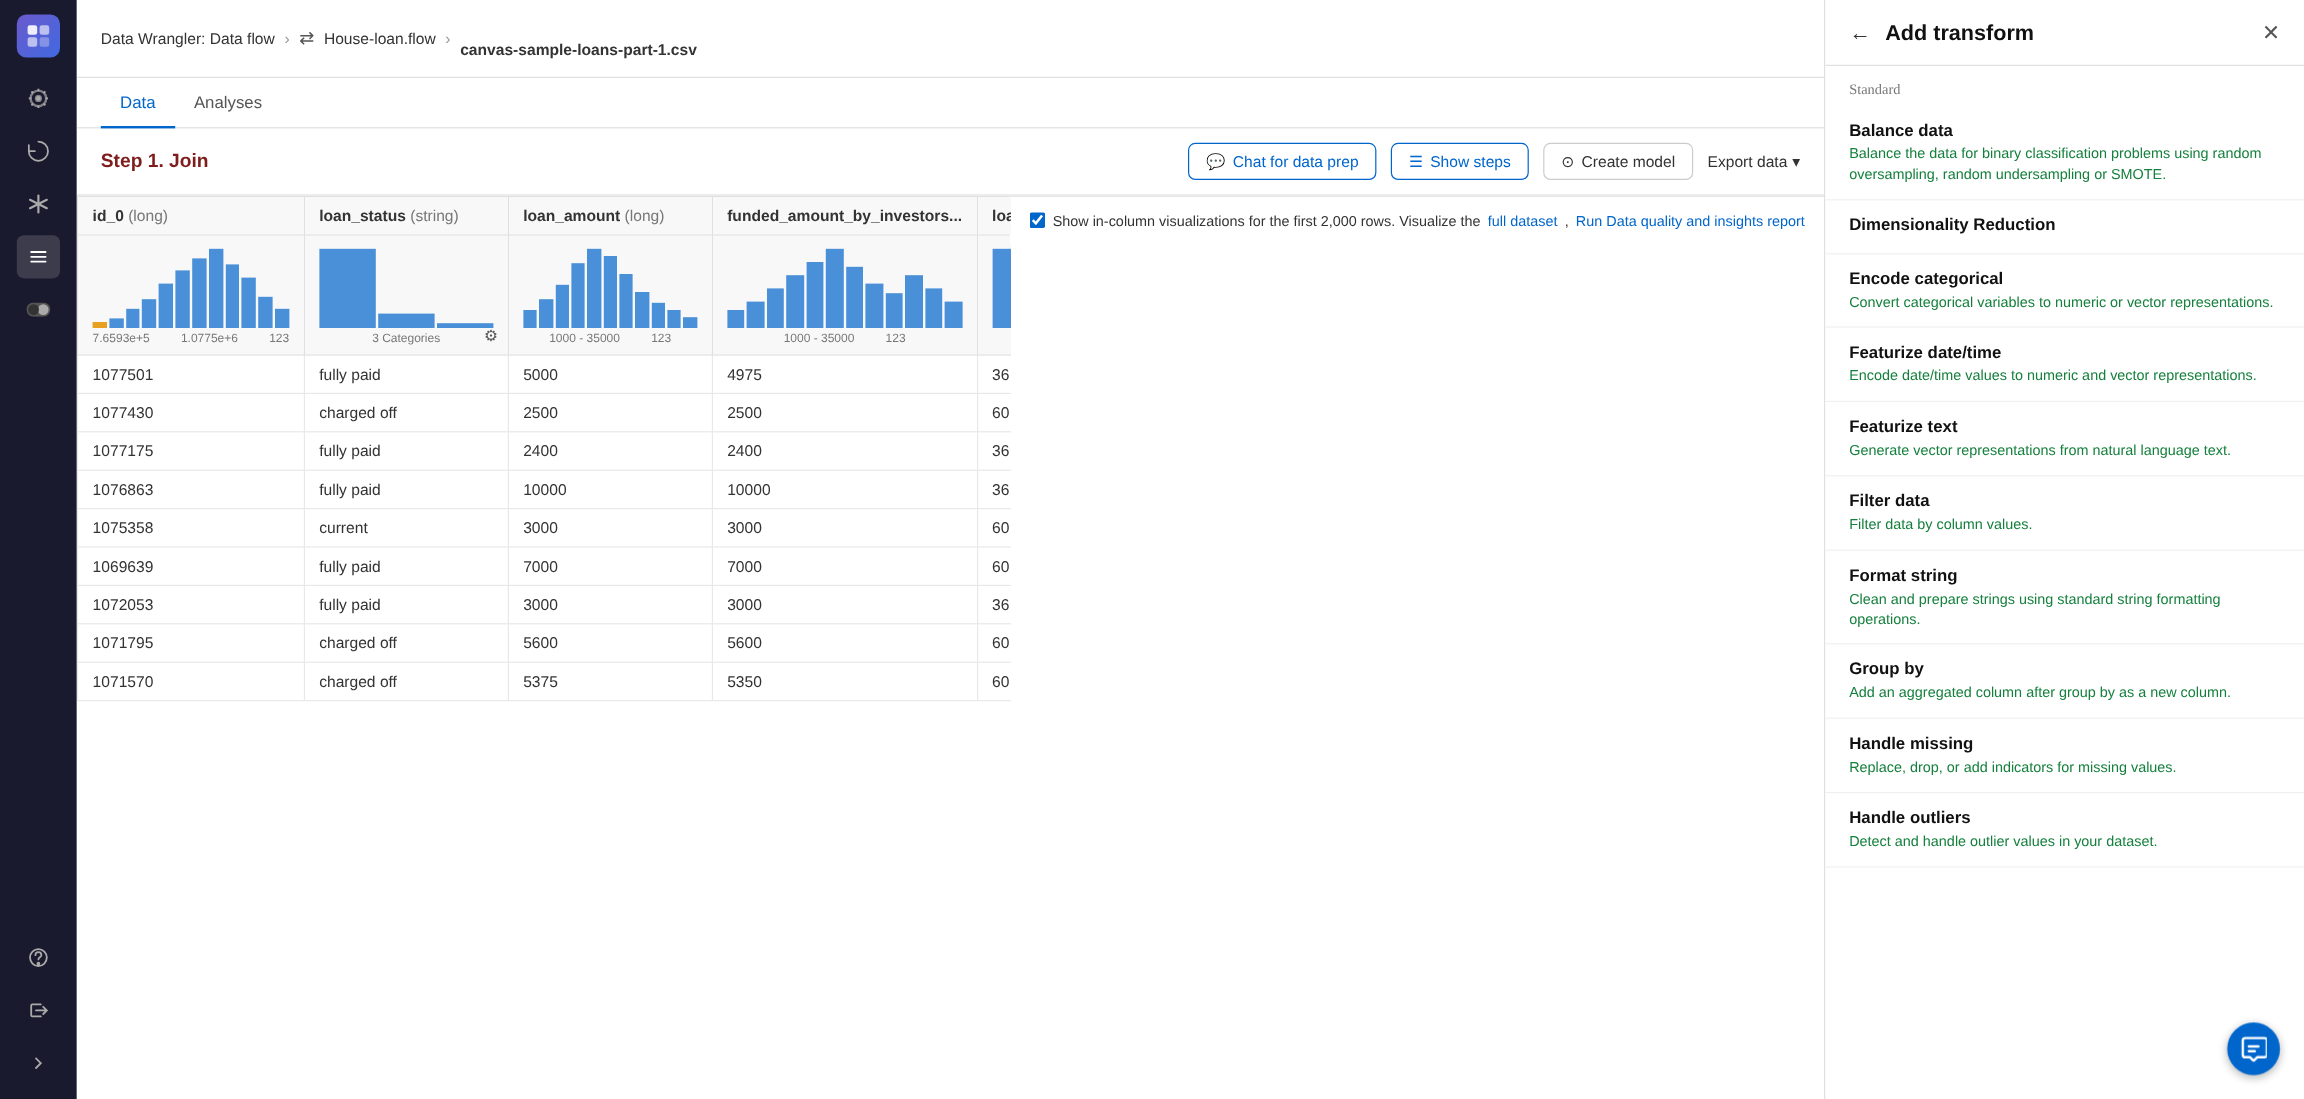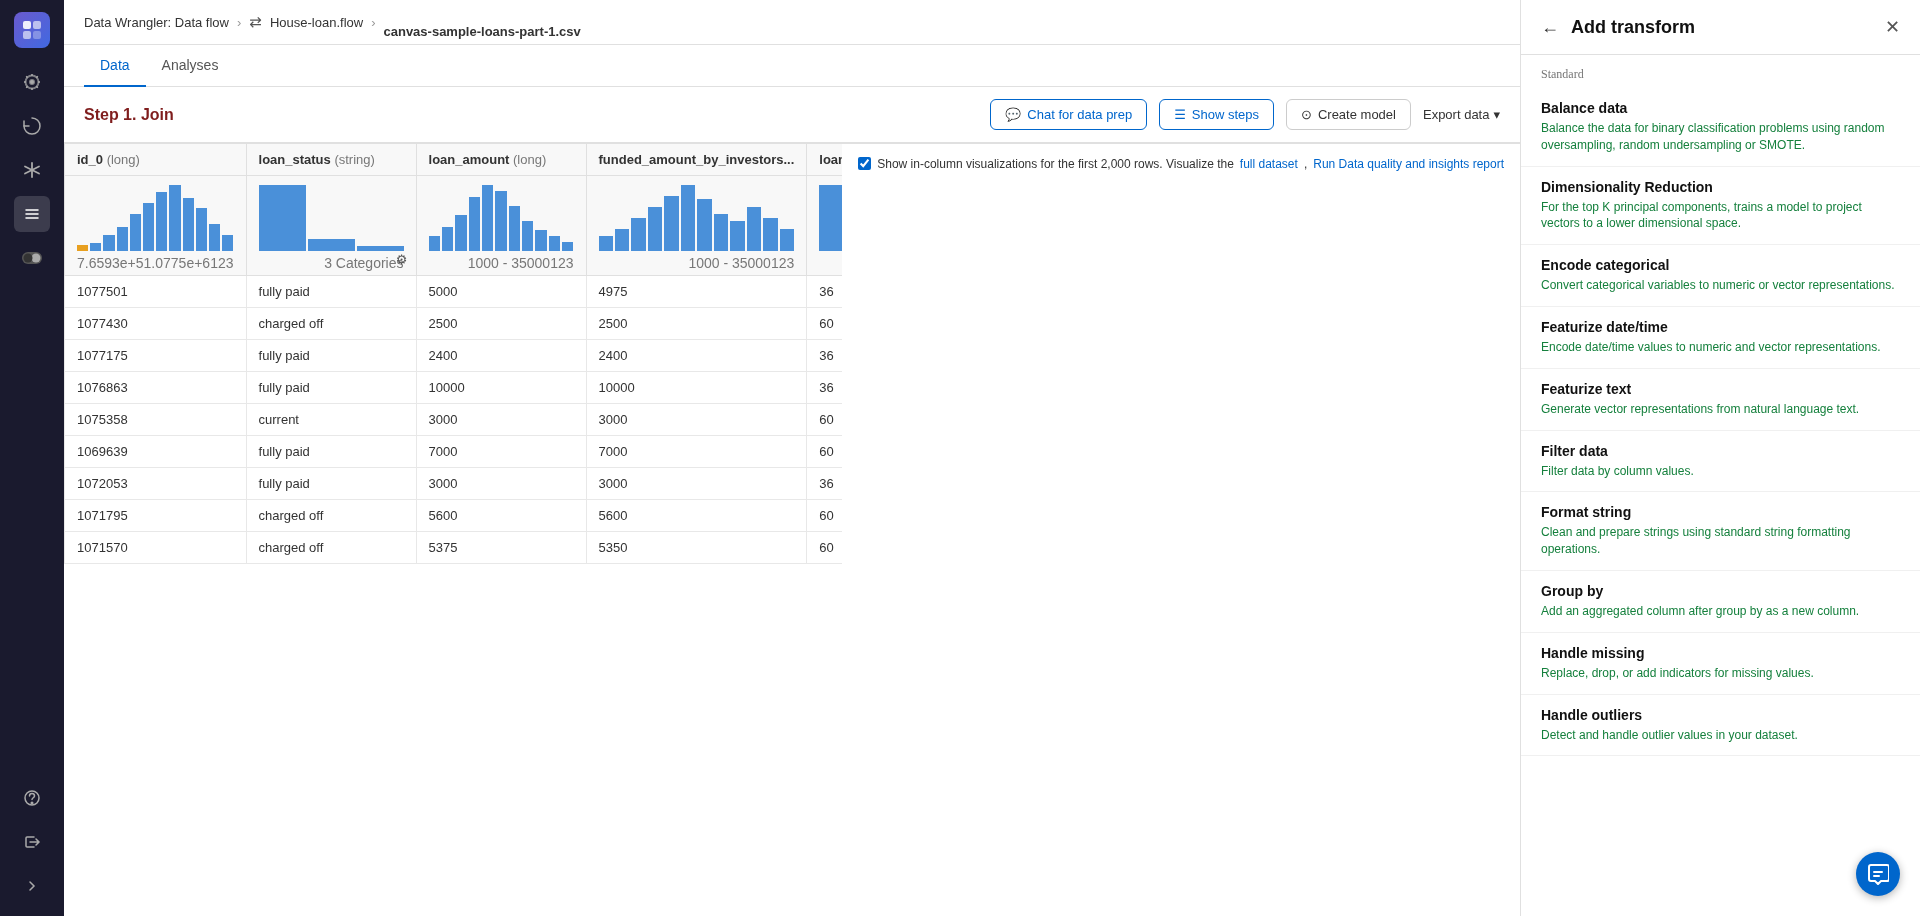--- a/index.html
+++ b/index.html
@@ -44,21 +44,21 @@
     .main-content {
       flex: 1;
       display: flex;
       flex-direction: column;
       background: white;
       overflow: hidden;
     }
 
     
     .breadcrumb-bar {
-      height: 45px;
+      height: 65px;
       border-bottom: 1px solid #e0e0e0;
       display: flex;
       align-items: center;
       padding: 0 20px;
       gap: 8px;
       font-size: 13px;
       color: #333;
       flex-shrink: 0;
     }
     .breadcrumb-sep { color: #999; }
@@ -173,24 +173,25 @@
       padding-top: 4px;
     }
     .hist-bar {
       background: #4a90d9;
       flex: 1;
       min-width: 6px;
     }
     .hist-bar.accent { background: #e8a020; }
     .hist-meta {
       display: flex;
-      justify-content: flex-end;
-      font-size: 14px;
+      justify-content: center;
+      font-size: 10px;
       color: #777;
       margin-top: 4px;
+      gap: 26px;
     }
     .hist-icon {
       position: absolute;
       right: 8px;
       bottom: 8px;
       font-size: 13px;
       color: #555;
     }
 
     
@@ -584,21 +585,20 @@
     <span class="panel-close">✕</span>
   </div>
   <div class="panel-section-label">Standard</div>
   <div class="panel-scroll" id="transforms-list">
   <div class="transform-item">
         <div class="transform-name">Balance data</div>
         <div class="transform-desc">Balance the data for binary classification problems using random oversampling, random undersampling or SMOTE.</div>
       </div>
       <div class="transform-item">
         <div class="transform-name">Dimensionality Reduction</div>
-        <div class="transform-desc">For the top K principal components, trains a model to project vectors to a lower dimensional space.</div>
       </div>
       <div class="transform-item">
         <div class="transform-name">Encode categorical</div>
         <div class="transform-desc">Convert categorical variables to numeric or vector representations.</div>
       </div>
       <div class="transform-item">
         <div class="transform-name">Featurize date/time</div>
         <div class="transform-desc">Encode date/time values to numeric and vector representations.</div>
       </div>
       <div class="transform-item">

